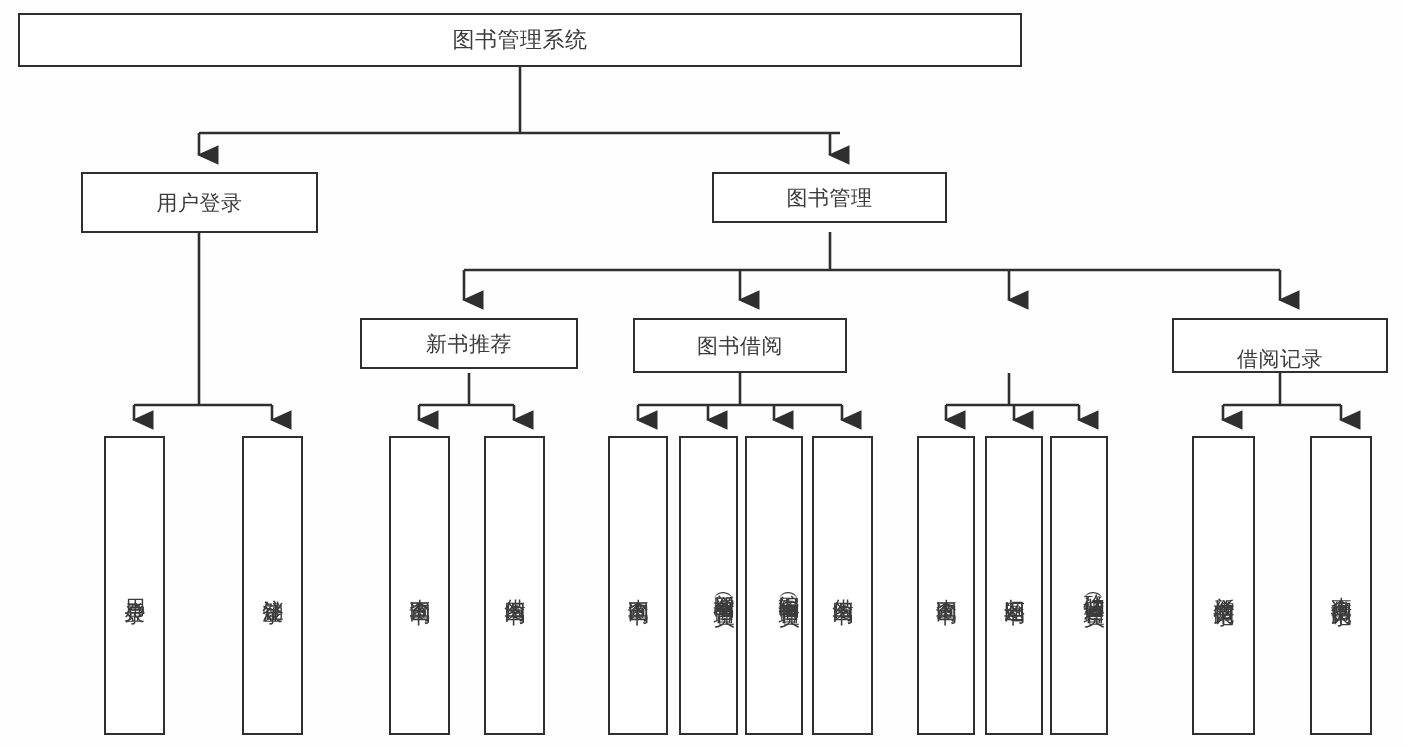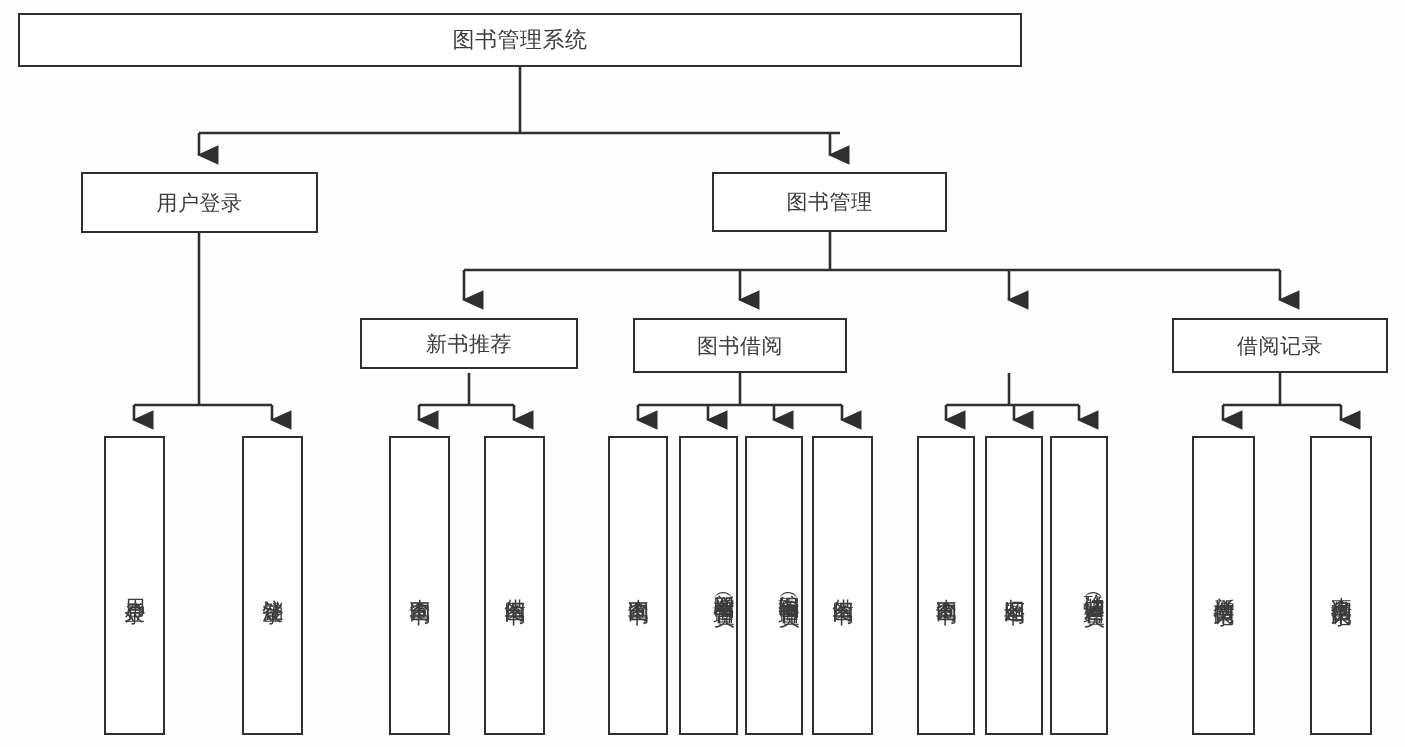--- a/index.html
+++ b/index.html
@@ -119,31 +119,31 @@
     </g>
   </svg>
 
   <div class="node h title" style="left:18px; top:13px; width:1004px; height:54px;">
     <span>图书管理系统</span>
   </div>
 
   <div class="node h" style="left:81px; top:172px; width:237px; height:61px;">
     <span>用户登录</span>
   </div>
-  <div class="node h" style="left:712px; top:172px; width:235px; height:60px;">
+  <div class="node h" style="left:712px; top:172px; width:235px; height:51px;">
     <span>图书管理</span>
   </div>
 
   <div class="node h" style="left:360px; top:318px; width:218px; height:51px;">
     <span>新书推荐</span>
   </div>
   <div class="node h" style="left:633px; top:318px; width:214px; height:55px;">
     <span>图书借阅</span>
   </div>
-  <div class="node h" style="left:1172px; top:318px; width:216px; height:55px;">
+  <div class="node h" style="left:1172px; top:318px; width:216px; height:55px;align-items:flex-end;">
     <span>借阅记录</span>
   </div>
 
   <div class="node v" style="left:104px; top:436px; width:61px; height:299px;">
     <span>用户登录</span>
   </div>
   <div class="node v" style="left:242px; top:436px; width:61px; height:299px;">
     <span>注销登录</span>
   </div>
 

